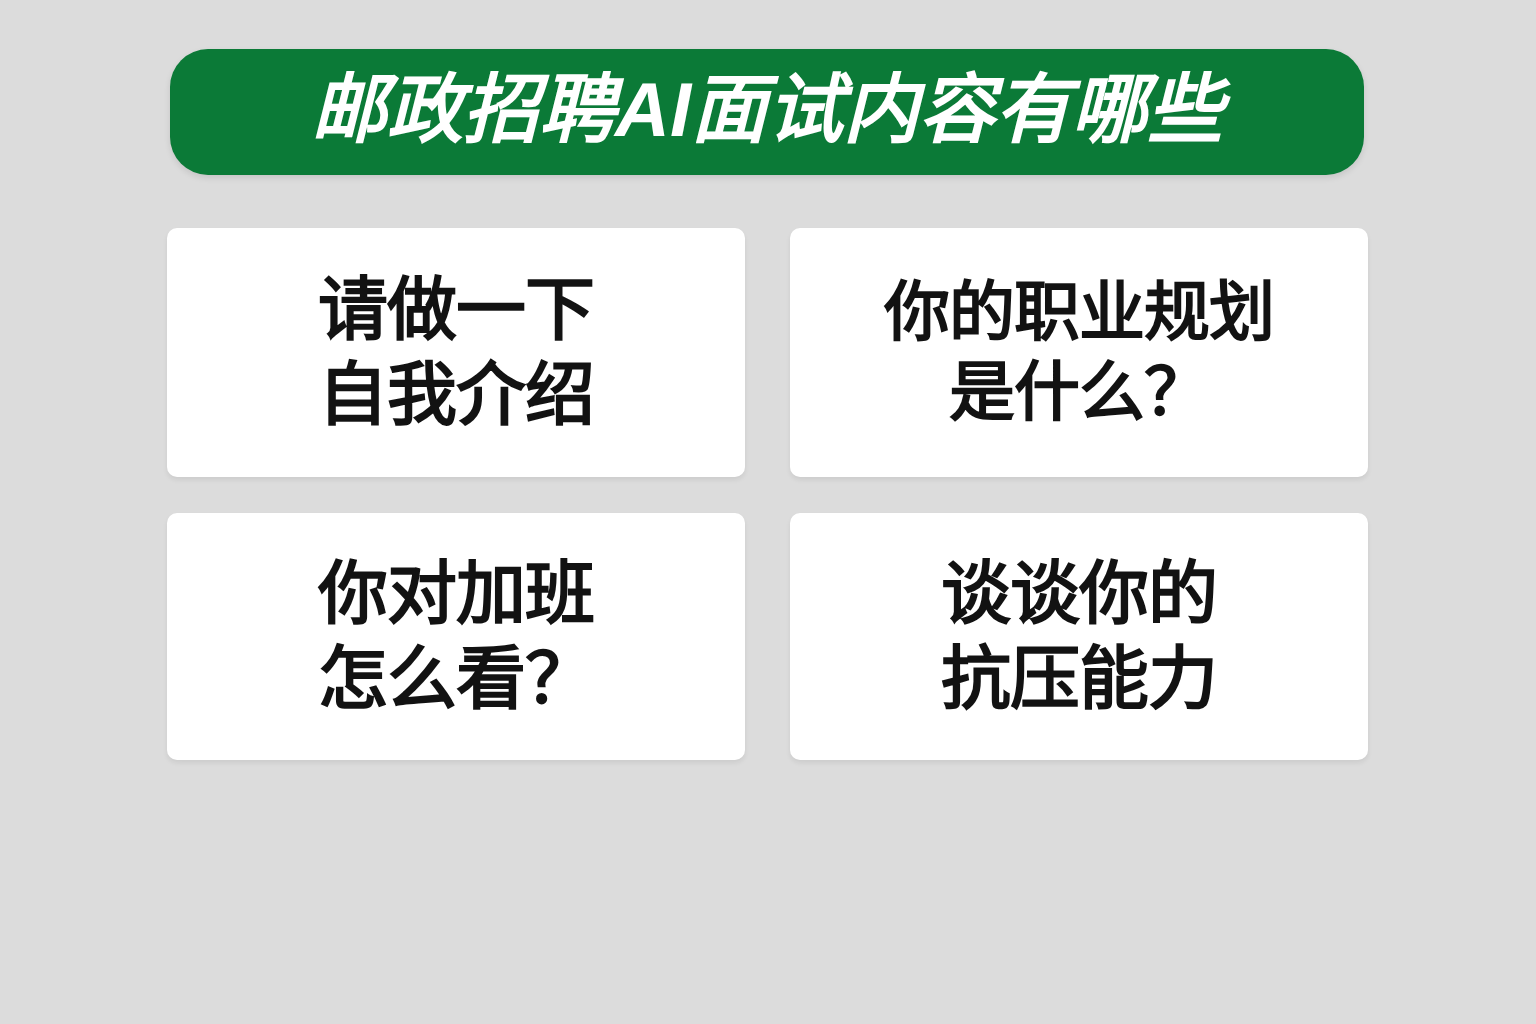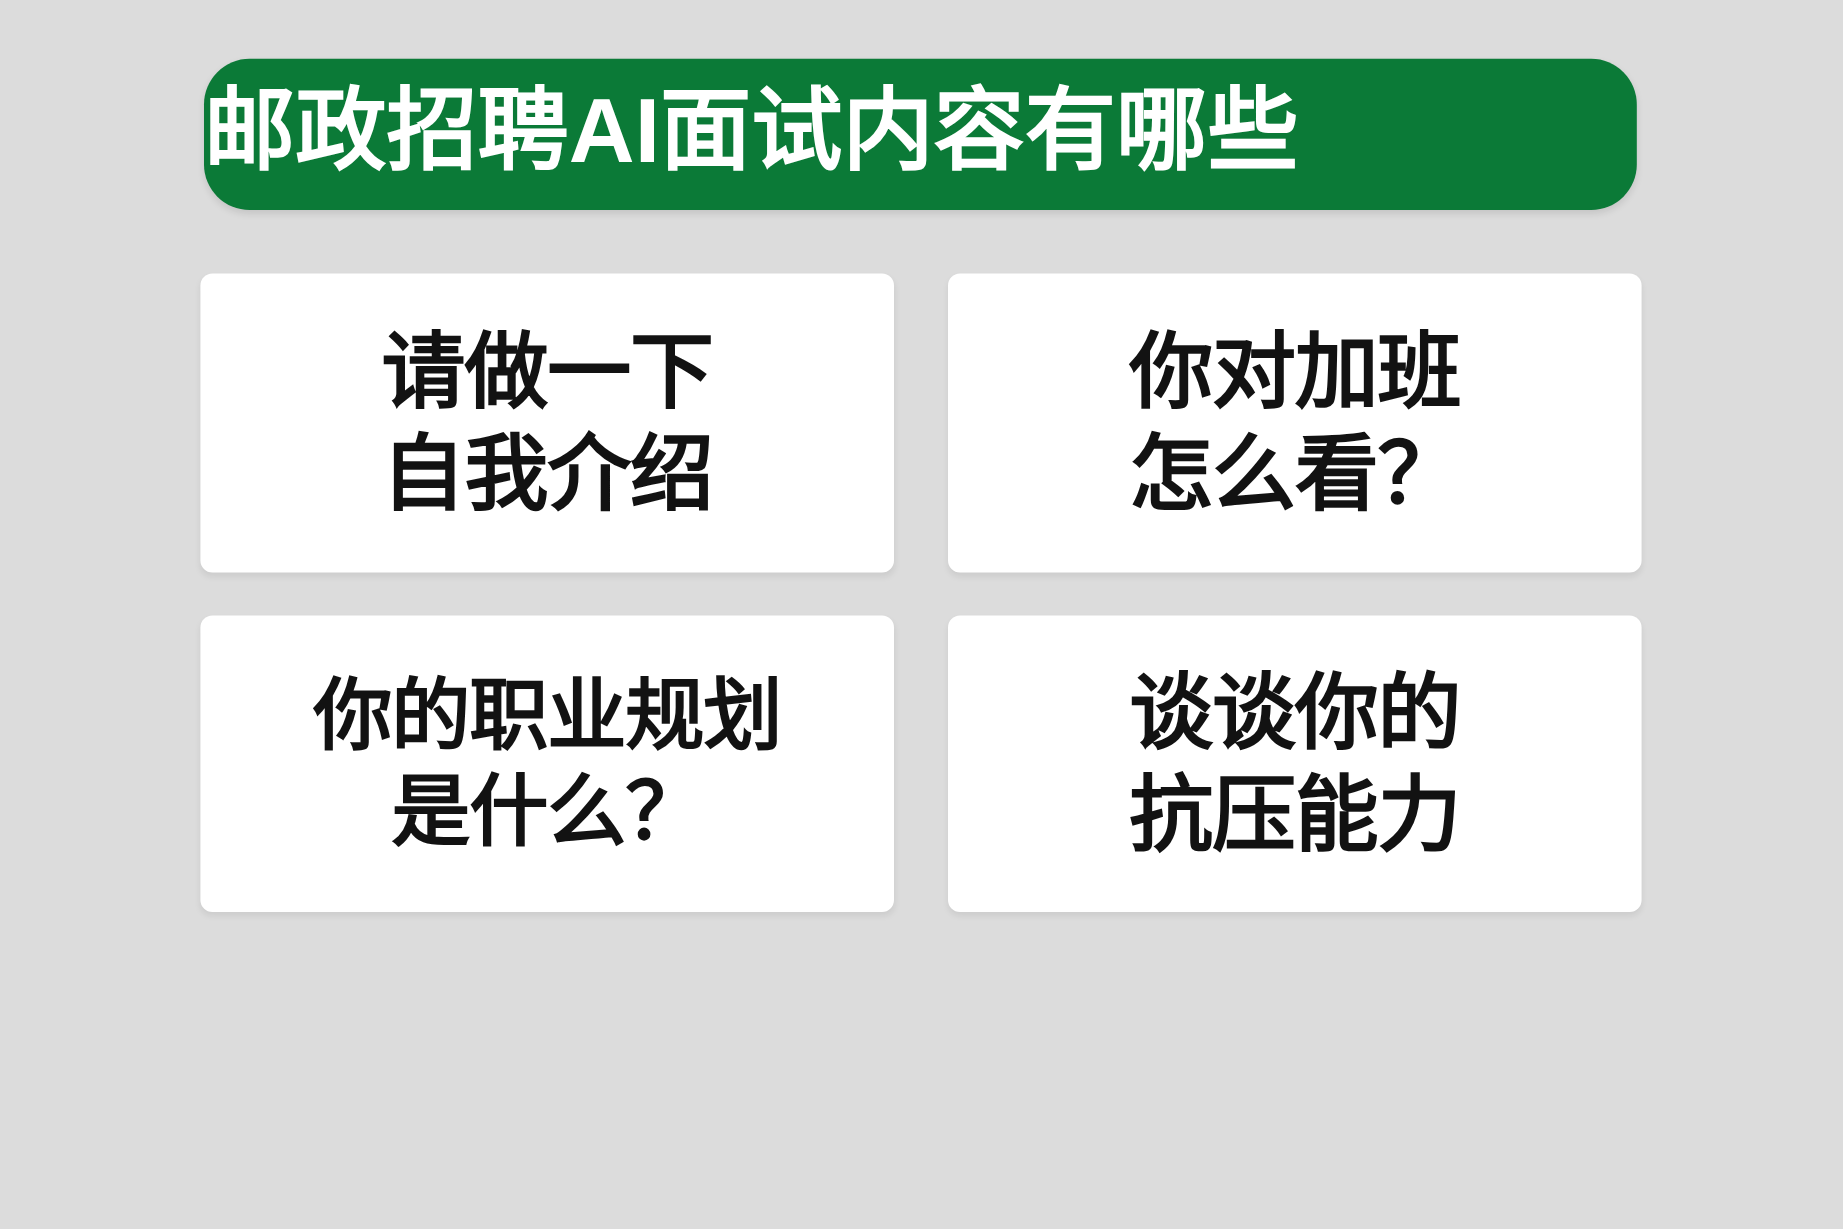--- a/index.html
+++ b/index.html
@@ -31,21 +31,23 @@
     height: 126px;
   }
   .header-pill {
     width: 100%;
     height: 100%;
     box-sizing: border-box;
     background: #0b7a37;
     border-radius: 38px;
     display: flex;
     align-items: center;
+    justify-content: center;
     box-shadow: 0 3px 6px rgba(0,0,0,0.10);
+    font-style: italic;
   }
   .header-title {
     color: #ffffff;
     font-size: 76px;
     font-weight: 700;
     line-height: 1;
     letter-spacing: 0px;
     white-space: nowrap;
     text-align: center;
     padding-bottom: 4px;
@@ -100,28 +102,28 @@
     </div>
   </div>
 
   <div class="card-grid">
 
     <div class="card">
       <div class="card-text">请做一下
 自我介绍</div>
     </div>
 
+    <div class="card wide">
+      <div class="card-text">你的职业规划
+是什么？</div>
+    </div>
+
     <div class="card">
       <div class="card-text">你对加班
 怎么看？</div>
-    </div>
-
-    <div class="card wide">
-      <div class="card-text">你的职业规划
-是什么？</div>
     </div>
 
 
     <div class="card">
       <div class="card-text">谈谈你的
 抗压能力</div>
     </div>
 
 
   </div>

